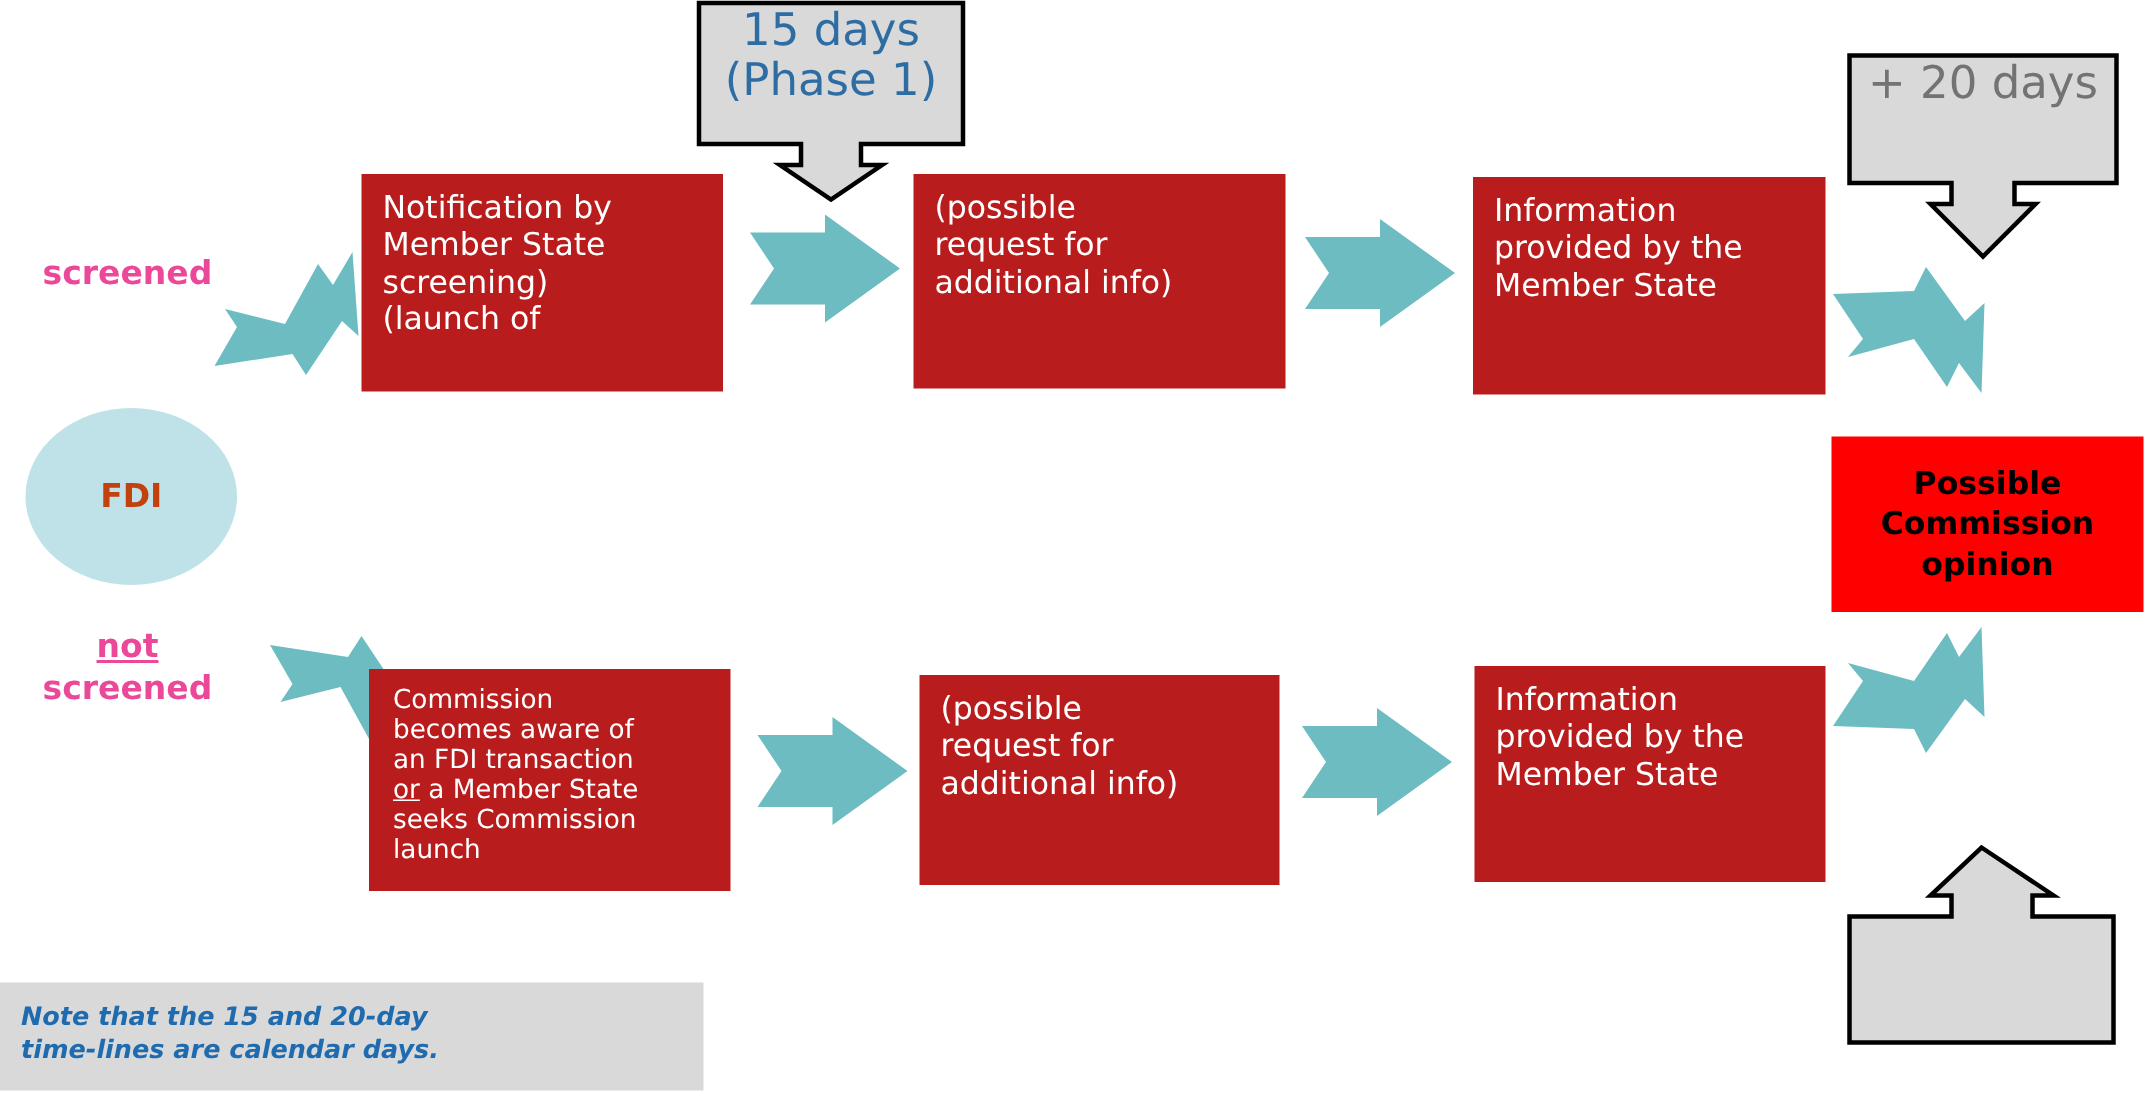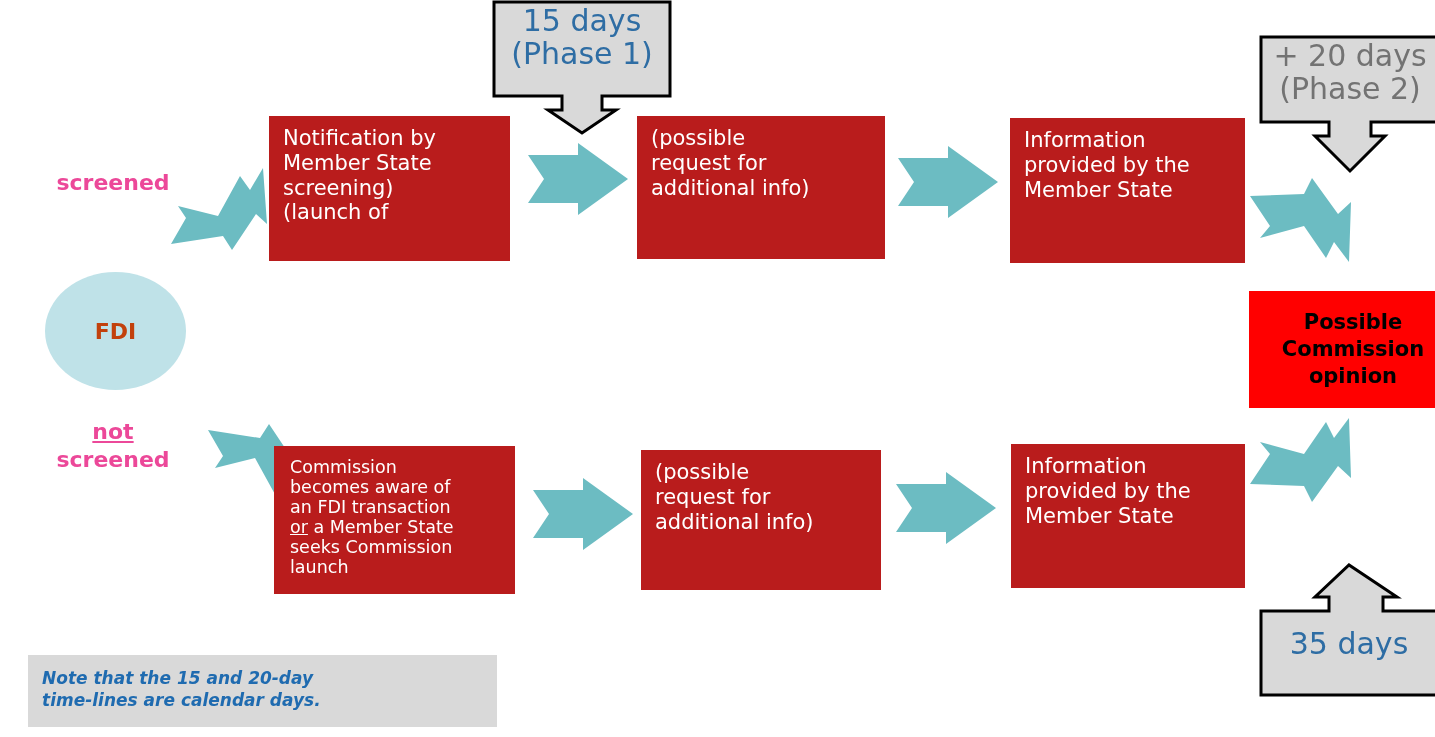--- a/index.html
+++ b/index.html
@@ -1,20 +1,20 @@
 <!DOCTYPE html>
 <html><head>
 <meta charset="utf-8">
 <style>
   html,body{margin:0;padding:0;background:#ffffff;}
   body{width:1435px;height:737px;position:relative;overflow:hidden;
        font-family:"DejaVu Sans","Liberation Sans",sans-serif;}
   #stage{position:absolute;left:0;top:0;width:1435px;height:737px;}
 
-  .abs{position:absolute;margin-left:28px;}
+  .abs{position:absolute;}
 
   
   .pbox{background:#b91c1c;color:#ffffff;box-sizing:border-box;
         padding:10px 14px;line-height:1.18;font-size:21px;
         font-family:"DejaVu Sans","Liberation Sans",sans-serif;}
   .pbox.small{font-size:17.5px;line-height:1.14;padding:12px 16px;}
   .pbox u{text-decoration:underline;}
 
   
   .redbox{background:#FF0000;color:#000000;font-weight:bold;font-size:21px;
@@ -161,32 +161,27 @@
     </div>
   </div>
 
   <div class="abs" style="left:1231px;top:35px;width:182px;height:140px;">
     <svg width="182" height="140" viewBox="0 0 182 140">
       <path d="M2,2 L180,2 L180,87 L112,87 L112,101 L126,101 L91,136 L56,101 L70,101 L70,87 L2,87 Z" fill="#D9D9D9" stroke="#000000" stroke-width="3"></path>
     </svg>
     <div style="position:absolute;left:0;top:4px;width:182px;text-align:center;
                 color:#737373;font-size:30px;line-height:1.1;">
       <div>+ 20 days</div>
-      <div>(Phase 2)</div>
     </div>
   </div>
 
   <div class="abs" style="left:1231px;top:563px;width:180px;height:134px;">
     <svg width="180" height="134" viewBox="0 0 180 134">
       <path d="M2,132 L178,132 L178,48 L124,48 L124,34 L138,34 L90,2 L56,34 L70,34 L70,48 L2,48 Z" fill="#D9D9D9" stroke="#000000" stroke-width="3"></path>
     </svg>
-    <div style="position:absolute;left:0;top:64px;width:180px;text-align:center;
-                color:#2E6DA4;font-size:30px;line-height:1.1;">
-      <div>35 days</div>
-    </div>
   </div>
 
   <div class="abs note" style="left:0px;top:655px;width:469px;height:72px;">
     <div>Note that the 15 and 20-day</div>
     <div>time-lines are calendar days.</div>
   </div>
 
 </div>
 
 </body></html>

